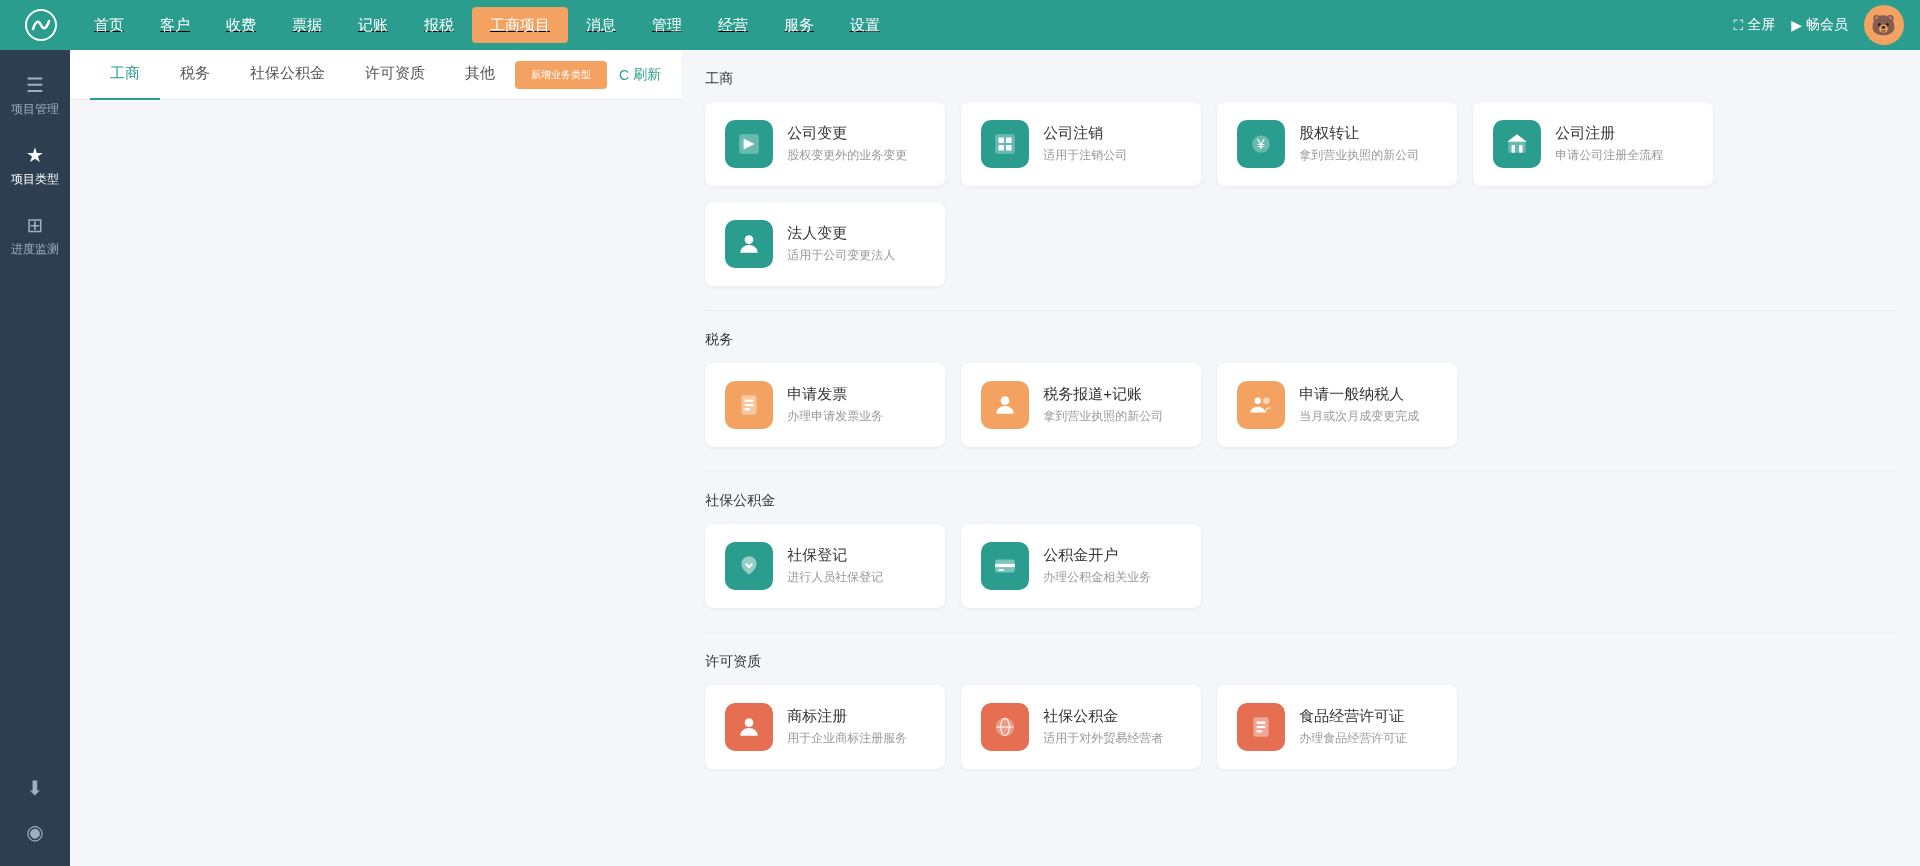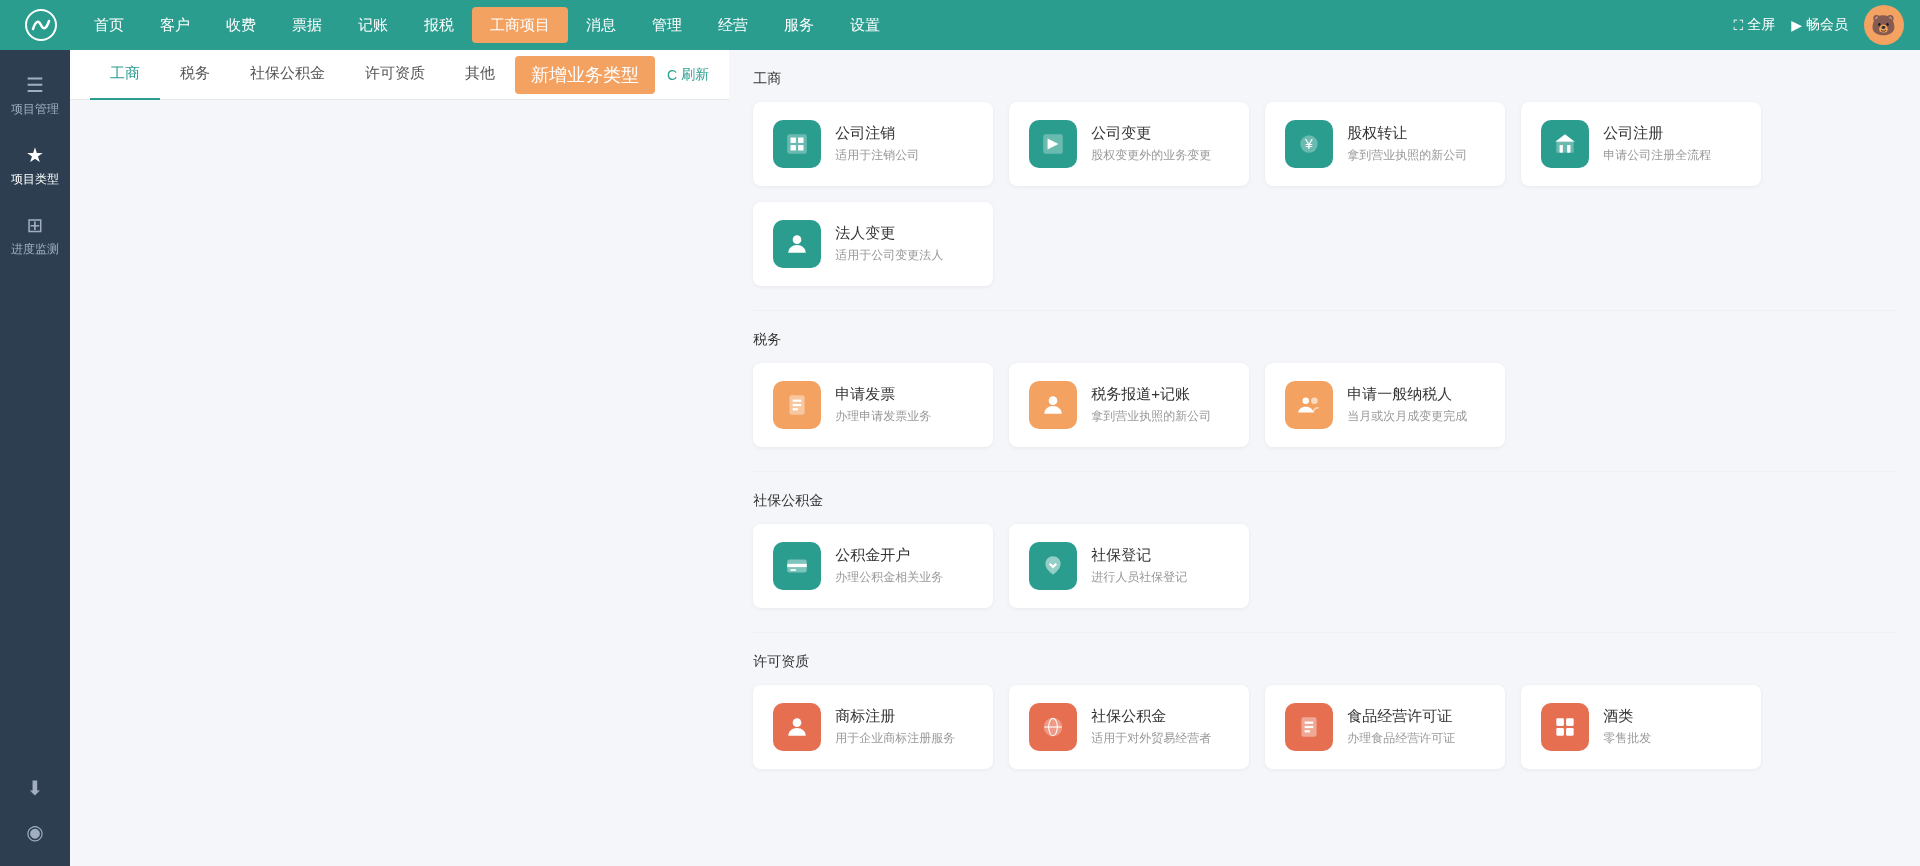--- a/index.html
+++ b/index.html
@@ -19,20 +19,21 @@
       display: flex;
       align-items: center;
       justify-content: center;
       margin-right: 10px;
     }
     .top-nav-logo svg { width: 32px; height: 32px; }
     .top-nav-items {
       display: flex;
       flex: 1;
       align-items: center;
+      text-decoration: underline;
     }
     .top-nav-item {
       color: #fff;
       font-size: 15px;
       padding: 0 18px;
       height: 50px;
       display: flex;
       align-items: center;
       cursor: pointer;
       white-space: nowrap;
@@ -156,21 +157,21 @@
       display: flex;
       align-items: center;
       gap: 12px;
     }
     .btn-add {
       background: #f4a261;
       color: #fff;
       border: none;
       padding: 7px 16px;
       border-radius: 4px;
-      font-size: 18px;
+      font-size: 10px;
       cursor: pointer;
       white-space: nowrap;
     }
     .btn-refresh {
       color: #2a9d8f;
       font-size: 14px;
       cursor: pointer;
       display: flex;
       align-items: center;
       gap: 4px;
@@ -312,46 +313,46 @@
       </div>
     </div>
 
     <div class="scroll-content" id="scroll-content">
         <div class="section-title">工商</div>
         <div class="cards-grid">
           <div class="card">
             <div class="card-icon teal">
               <svg viewBox="0 0 24 24" fill="white" width="26" height="26">
                 <rect x="3" y="3" width="18" height="18" rx="2" fill="white" opacity="0.3"></rect>
+                <path d="M7 17V7l10 5-10 5z" fill="white"></path>
+              </svg>
+            </div>
+            <div class="card-text">
+              <div class="card-title">公司变更</div>
+              <div class="card-desc">股权变更外的业务变更</div>
+            </div>
+          </div>
+          <div class="card">
+            <div class="card-icon teal">
+              <svg viewBox="0 0 24 24" fill="white" width="26" height="26">
+                <rect x="3" y="3" width="18" height="18" rx="2" fill="white" opacity="0.3"></rect>
                 <rect x="6" y="6" width="5" height="5" fill="white"></rect>
                 <rect x="13" y="6" width="5" height="5" fill="white"></rect>
                 <rect x="6" y="13" width="5" height="5" fill="white"></rect>
                 <rect x="13" y="13" width="5" height="5" fill="white"></rect>
               </svg>
             </div>
             <div class="card-text">
               <div class="card-title">公司注销</div>
               <div class="card-desc">适用于注销公司</div>
             </div>
           </div>
           <div class="card">
             <div class="card-icon teal">
               <svg viewBox="0 0 24 24" fill="white" width="26" height="26">
-                <rect x="3" y="3" width="18" height="18" rx="2" fill="white" opacity="0.3"></rect>
-                <path d="M7 17V7l10 5-10 5z" fill="white"></path>
-              </svg>
-            </div>
-            <div class="card-text">
-              <div class="card-title">公司变更</div>
-              <div class="card-desc">股权变更外的业务变更</div>
-            </div>
-          </div>
-          <div class="card">
-            <div class="card-icon teal">
-              <svg viewBox="0 0 24 24" fill="white" width="26" height="26">
                 <circle cx="12" cy="12" r="8" fill="white" opacity="0.3"></circle>
                 <text x="12" y="17" text-anchor="middle" font-size="13" fill="white">¥</text>
               </svg>
             </div>
             <div class="card-text">
               <div class="card-title">股权转让</div>
               <div class="card-desc">拿到营业执照的新公司</div>
             </div>
           </div>
           <div class="card">
@@ -424,40 +425,40 @@
               <div class="card-desc">当月或次月成变更完成</div>
             </div>
           </div>
         </div>
         <div class="section-divider"></div>
         <div class="section-title">社保公积金</div>
         <div class="cards-grid">
           <div class="card">
             <div class="card-icon teal">
               <svg viewBox="0 0 24 24" fill="white" width="26" height="26">
+                <path d="M12 3 C8 3 5 6 5 10 C5 14 8 17 12 20 C16 17 19 14 19 10 C19 6 16 3 12 3Z" fill="white" opacity="0.5"></path>
+                <path d="M9 10 L12 13 L15 10" stroke="white" stroke-width="2" fill="none"></path>
+              </svg>
+            </div>
+            <div class="card-text">
+              <div class="card-title">社保登记</div>
+              <div class="card-desc">进行人员社保登记</div>
+            </div>
+          </div>
+          <div class="card">
+            <div class="card-icon teal">
+              <svg viewBox="0 0 24 24" fill="white" width="26" height="26">
                 <rect x="3" y="6" width="18" height="12" rx="2" fill="white" opacity="0.4"></rect>
                 <rect x="3" y="10" width="18" height="3" fill="white"></rect>
                 <rect x="6" y="15" width="5" height="1.5" fill="white"></rect>
               </svg>
             </div>
             <div class="card-text">
               <div class="card-title">公积金开户</div>
               <div class="card-desc">办理公积金相关业务</div>
-            </div>
-          </div>
-          <div class="card">
-            <div class="card-icon teal">
-              <svg viewBox="0 0 24 24" fill="white" width="26" height="26">
-                <path d="M12 3 C8 3 5 6 5 10 C5 14 8 17 12 20 C16 17 19 14 19 10 C19 6 16 3 12 3Z" fill="white" opacity="0.5"></path>
-                <path d="M9 10 L12 13 L15 10" stroke="white" stroke-width="2" fill="none"></path>
-              </svg>
-            </div>
-            <div class="card-text">
-              <div class="card-title">社保登记</div>
-              <div class="card-desc">进行人员社保登记</div>
             </div>
           </div>
         </div>
         <div class="section-divider"></div>
         <div class="section-title">许可资质</div>
         <div class="cards-grid">
           <div class="card">
             <div class="card-icon red">
               <svg viewBox="0 0 24 24" fill="white" width="26" height="26">
                 <circle cx="12" cy="8" r="4" fill="white"></circle>
@@ -489,30 +490,16 @@
                 <rect x="8" y="7" width="8" height="2" fill="white"></rect>
                 <rect x="8" y="11" width="8" height="2" fill="white"></rect>
                 <rect x="8" y="15" width="5" height="2" fill="white"></rect>
               </svg>
             </div>
             <div class="card-text">
               <div class="card-title">食品经营许可证</div>
               <div class="card-desc">办理食品经营许可证</div>
             </div>
           </div>
-          <div class="card">
-            <div class="card-icon red">
-              <svg viewBox="0 0 24 24" fill="white" width="26" height="26">
-                <rect x="4" y="4" width="7" height="7" rx="1" fill="white"></rect>
-                <rect x="13" y="4" width="7" height="7" rx="1" fill="white"></rect>
-                <rect x="4" y="13" width="7" height="7" rx="1" fill="white"></rect>
-                <rect x="13" y="13" width="7" height="7" rx="1" fill="white"></rect>
-              </svg>
-            </div>
-            <div class="card-text">
-              <div class="card-title">酒类</div>
-              <div class="card-desc">零售批发</div>
-            </div>
-          </div>
         </div>
       </div>
   </div>
 </div>
 
 </body></html>

